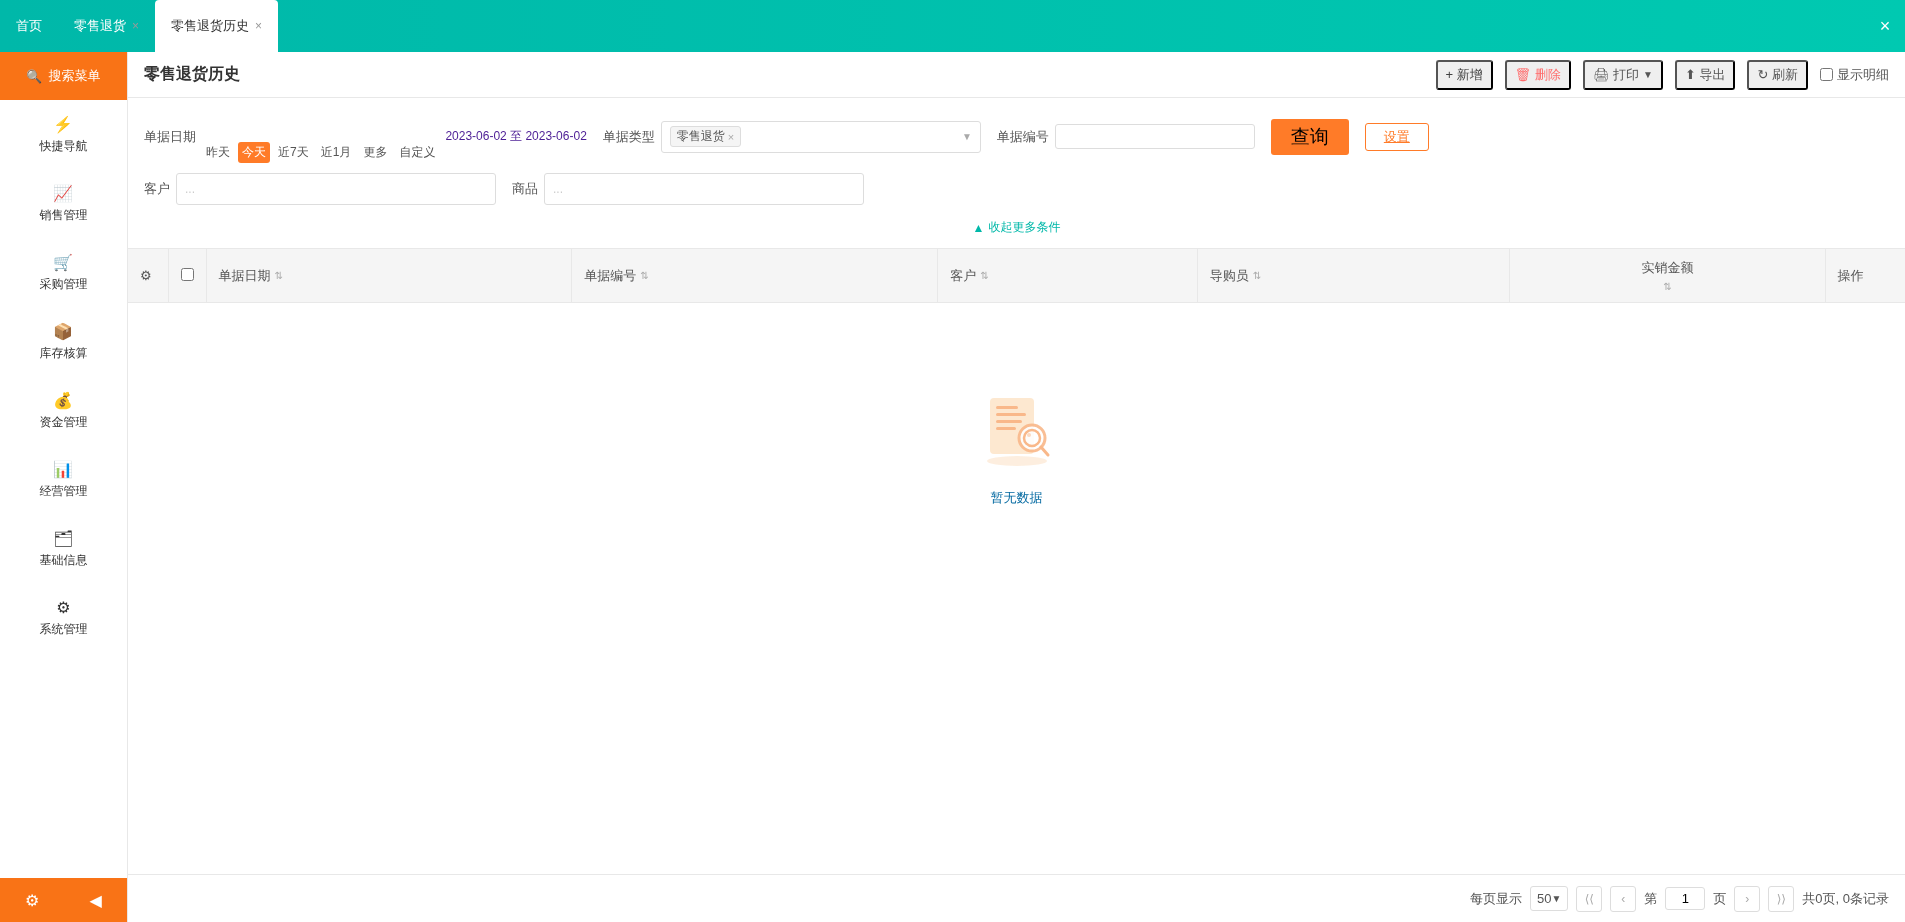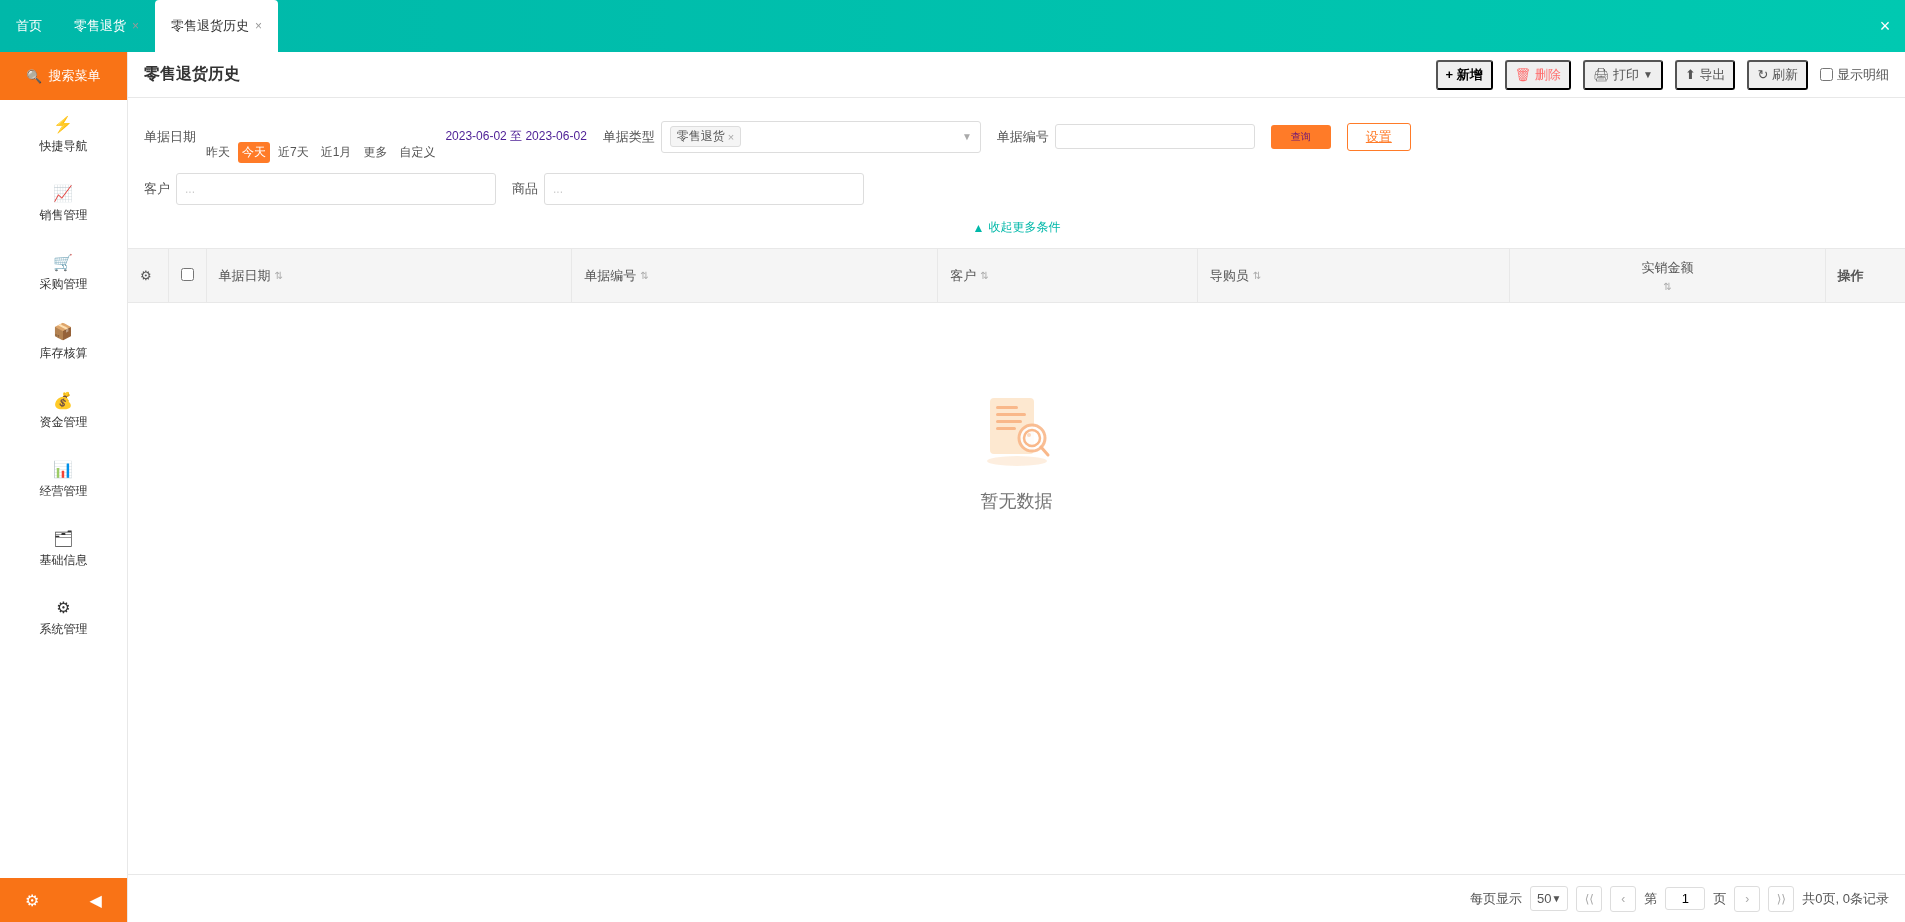--- a/index.html
+++ b/index.html
@@ -151,31 +151,31 @@
       display: flex;
       align-items: center;
       gap: 4px;
       font-size: 13px;
       color: #555;
       cursor: pointer;
       padding: 4px 8px;
       border-radius: 3px;
     }
     .btn-new {
-      color: #000000;
-      font-weight: 700;
+      color: #404040;
+      font-weight: 400;
     }
     .btn-delete { color: #ff6b6b; }
     .query-btn {
       background: #ff7b28;
-      color: #701a75;
+      color: #000000;
       border: none;
       padding: 5px 20px;
       border-radius: 3px;
-      font-size: 10px;
+      font-size: 19px;
       cursor: pointer;
     }
     .settings-btn {
       background: #fff;
       color: #ff7b28;
       border: 1px solid #ff7b28;
       padding: 4px 18px;
       border-radius: 3px;
       font-size: 13px;
       cursor: pointer;
@@ -334,22 +334,22 @@
       align-items: center;
       justify-content: center;
       padding: 80px 0 40px 0;
     }
     .empty-icon {
       width: 90px;
       height: 90px;
       margin-bottom: 16px;
     }
     .empty-text {
-      font-size: 18px;
-      color: #737373;
+      font-size: 13px;
+      color: #0369a1;
     }
 
     
     .pagination-bar {
       height: 48px;
       background: #fff;
       border-top: 1px solid #e8e8e8;
       display: flex;
       align-items: center;
       justify-content: flex-end;
@@ -581,21 +581,21 @@
                 <span>导购员</span>
                 <span class="sort-icon">⇅</span>
               </div>
             </th>
             <th style="text-align:right;">
               <div class="th-content" style="justify-content:flex-end;flex-direction:column;">
                 <span>实销金额</span>
                 <span class="sort-icon">⇅</span>
               </div>
             </th>
-            <th style="width:80px;font-weight:bold;">
+            <th style="width:80px;">
               <span>操作</span>
             </th>
           </tr>
         </thead>
         <tbody>
           <tr>
             <td colspan="8" style="padding:0; border:none;">
               <div class="empty-state">
 
                 <svg class="empty-icon" viewBox="0 0 90 90" xmlns="http://www.w3.org/2000/svg">

